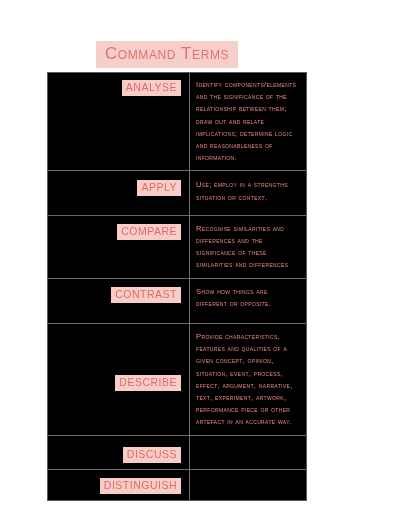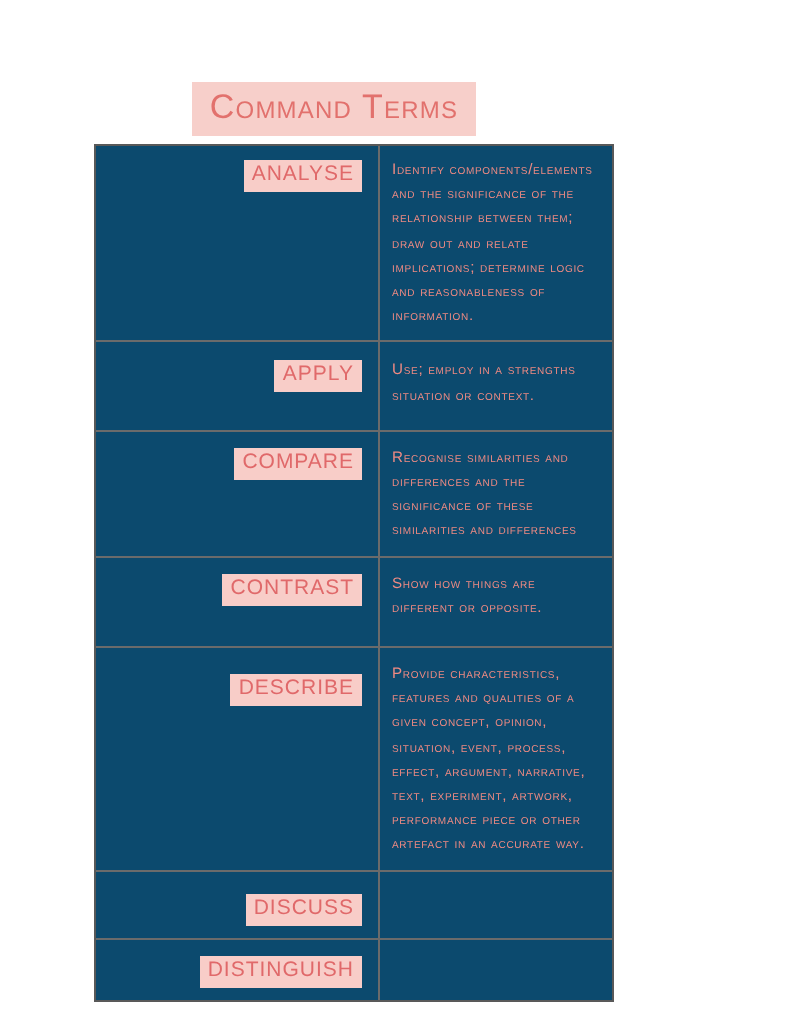--- a/index.html
+++ b/index.html
@@ -43,21 +43,21 @@
 
   
   .table {
     position: absolute;
     left: 47px;
     top: 72px;
     width: 260px;
     border: 1.5px solid #595959;
     border-bottom: none;
     box-sizing: border-box;
-    background: #0c4a6e;
+    background: #000000;
   }
   .row {
     display: flex;
     border-bottom: 1.5px solid #6b6b6b;
     box-sizing: border-box;
     align-items: stretch;
   }
   .row.last {
     border-bottom: 1.5px solid #595959;
   }
@@ -98,21 +98,21 @@
   }
 
   
   .row-analyse    .def-cell { padding-top: 6px; }
   .row-apply      .term-cell { padding-top: 9px; text-align: right; }
   .row-apply      .def-cell { padding-top: 8px; padding-bottom: 11px; }
   .row-compare    .term-cell { padding-top: 8px; }
   .row-compare    .def-cell { padding-top: 7px; }
   .row-contrast   .term-cell { padding-top: 8px; }
   .row-contrast   .def-cell { padding-top: 7px; padding-bottom: 13px; }
-  .row-describe   .term-cell { padding-top: 13px; }
+  .row-describe   .term-cell { padding-top: 13px; align-items: center; }
   .row-describe   .def-cell { padding-top: 7px; }
   .row-discuss    .term-cell { padding-top: 11px; }
   .row-discuss    .def-cell { padding-top: 7px; }
   .row-distinguish .term-cell { padding-top: 8px; }
   .row-distinguish .def-cell { padding-top: 6px; }
 </style>
 </head>
 <body>
 
 <div class="page">

